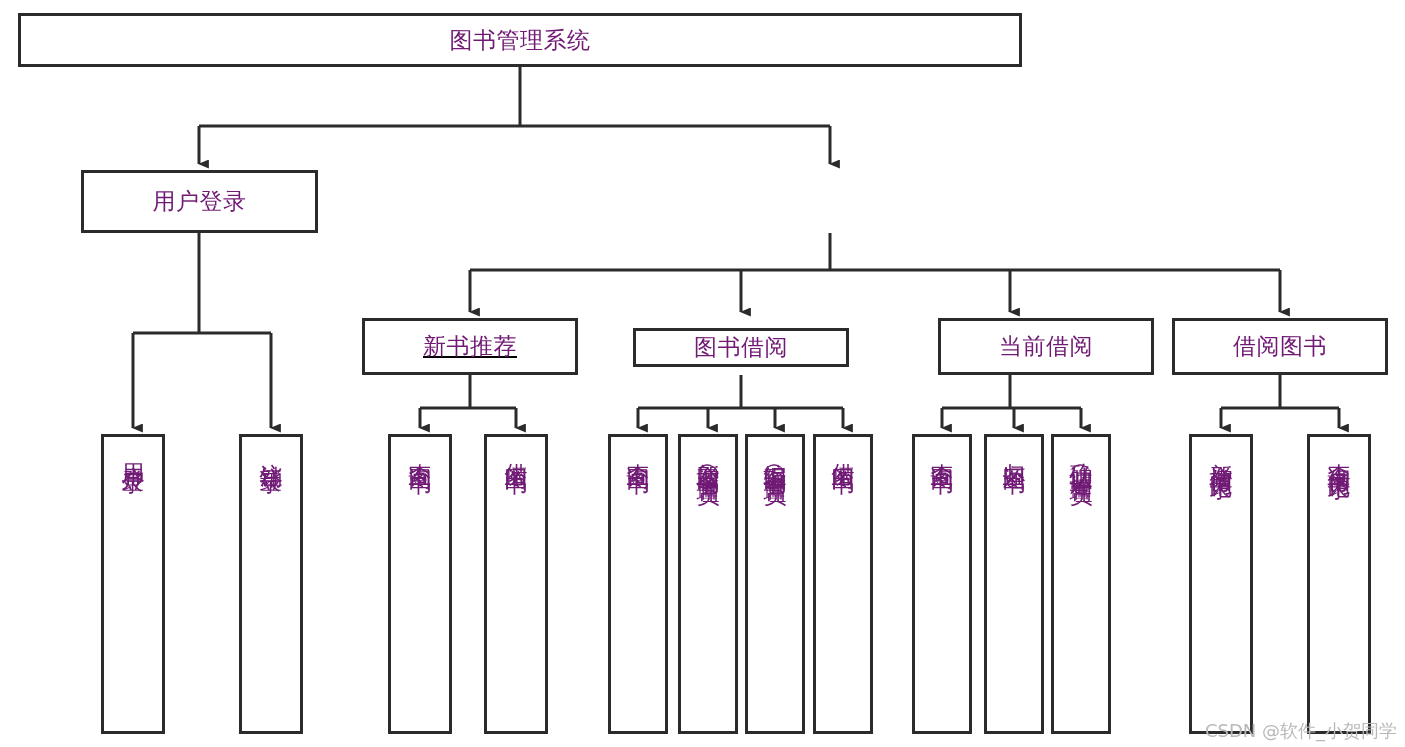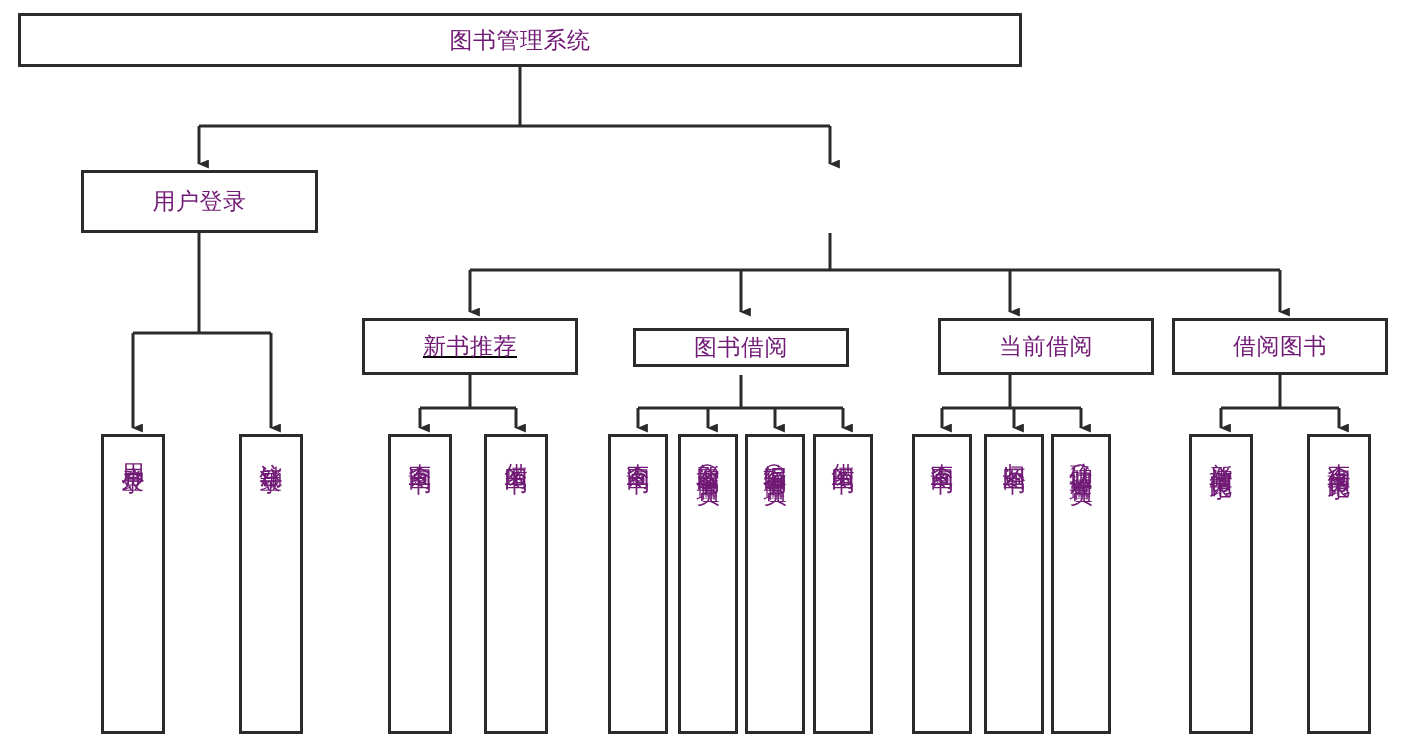--- a/index.html
+++ b/index.html
@@ -179,14 +179,15 @@
   <div class="node vert" style="left:1051px; top:434px; width:60px; height:300px;">
     <span class="label">确认归还（管理员）</span>
   </div>
   <div class="node vert" style="left:1189px; top:434px; width:64px; height:300px;">
     <span class="label">新增借阅记录</span>
   </div>
   <div class="node vert" style="left:1307px; top:434px; width:64px; height:300px;">
     <span class="label">查询借阅记录</span>
   </div>
 
+  <div id="watermark">CSDN @软件_小贺同学</div>
 
 </div>
 
 </body></html>

